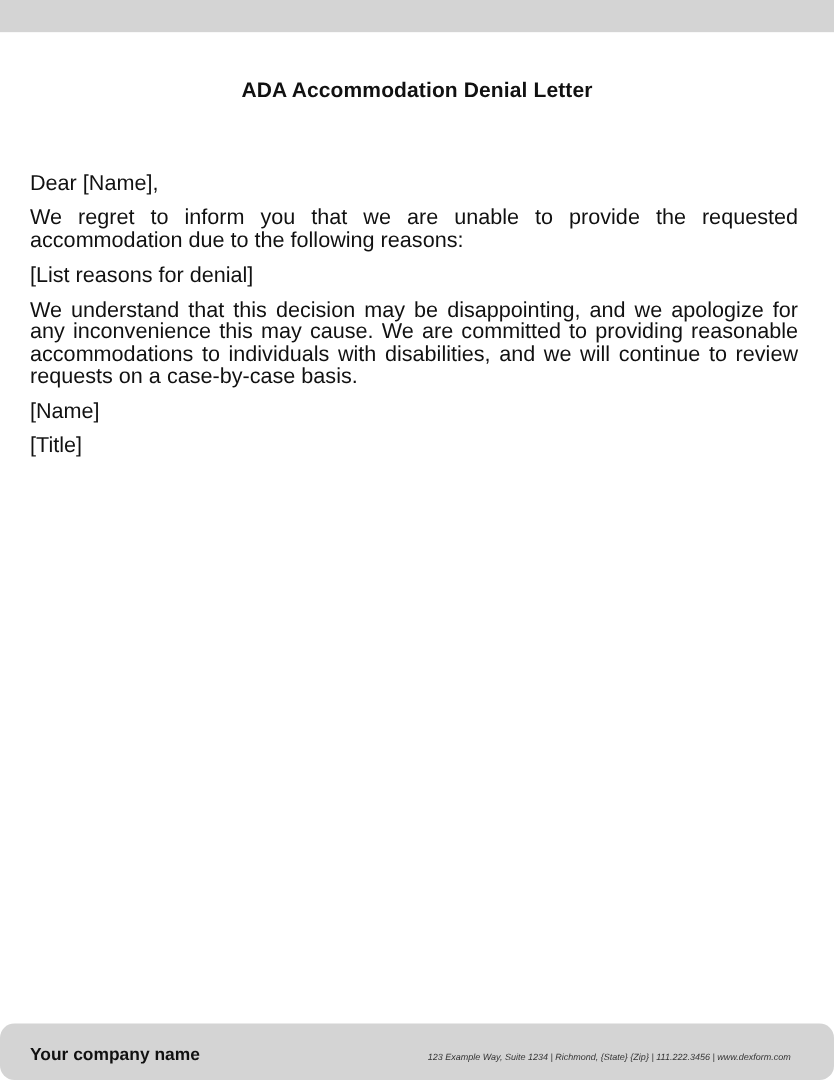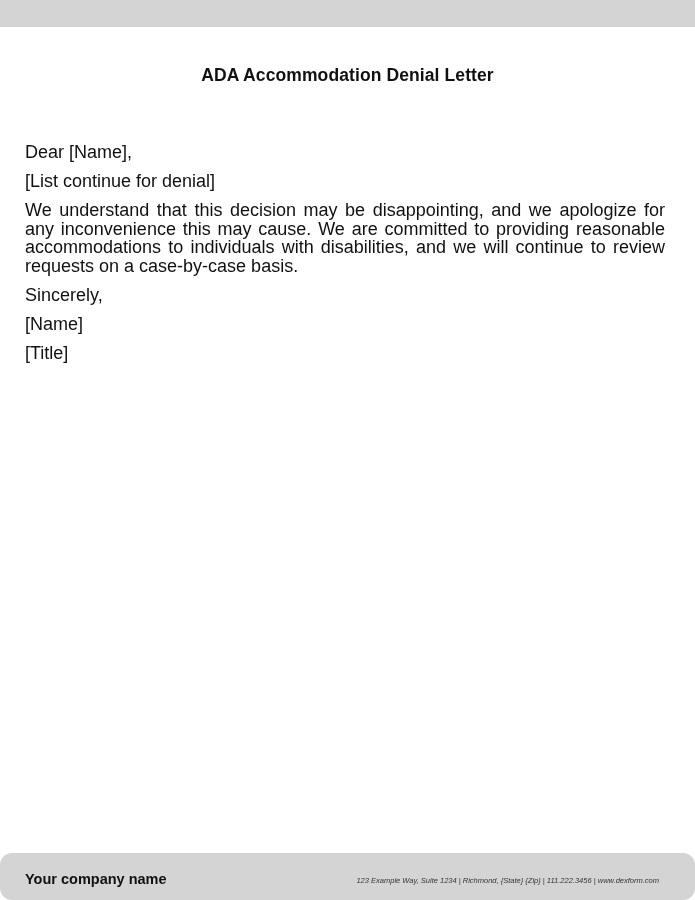--- a/index.html
+++ b/index.html
@@ -86,23 +86,23 @@
 </head>
 <body>
 
 <div class="top-band"></div>
 
 <div class="page">
   <div class="doc-title">ADA Accommodation Denial Letter</div>
 
   <div class="body-text">
     <p class="nojust">Dear [Name],</p>
-    <p class="nojust">[List continue for denial]</p>
+    <p>We regret to inform you that we are unable to provide the requested accommodation due to the following reasons:</p>
+    <p class="nojust">[List reasons for denial]</p>
     <p>We understand that this decision may be disappointing, and we apologize for any inconvenience this may cause. We are committed to providing reasonable accommodations to individuals with disabilities, and we will continue to review requests on a case-by-case basis.</p>
-    <p class="nojust">Sincerely,</p>
     <p class="nojust">[Name]</p>
     <p class="nojust">[Title]</p>
   </div>
 </div>
 
 <div class="footer">
   <div class="footer-company">Your company name</div>
   <div class="footer-address">123 Example Way, Suite 1234 | Richmond, {State} {Zip} | 111.222.3456 | www.dexform.com</div>
 </div>
 

